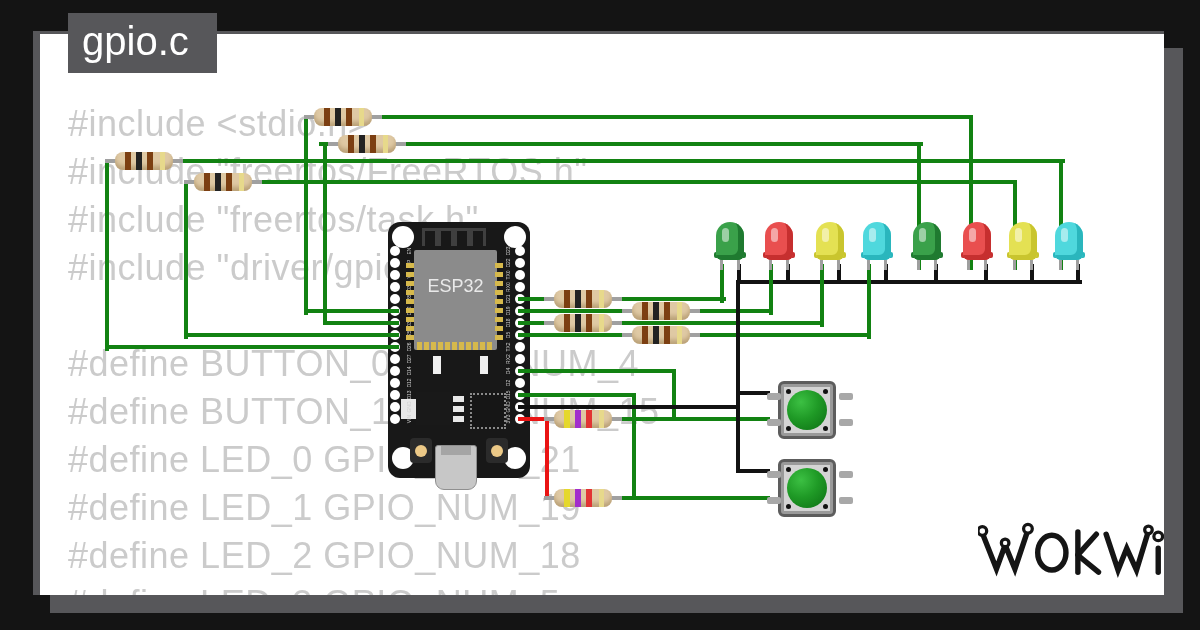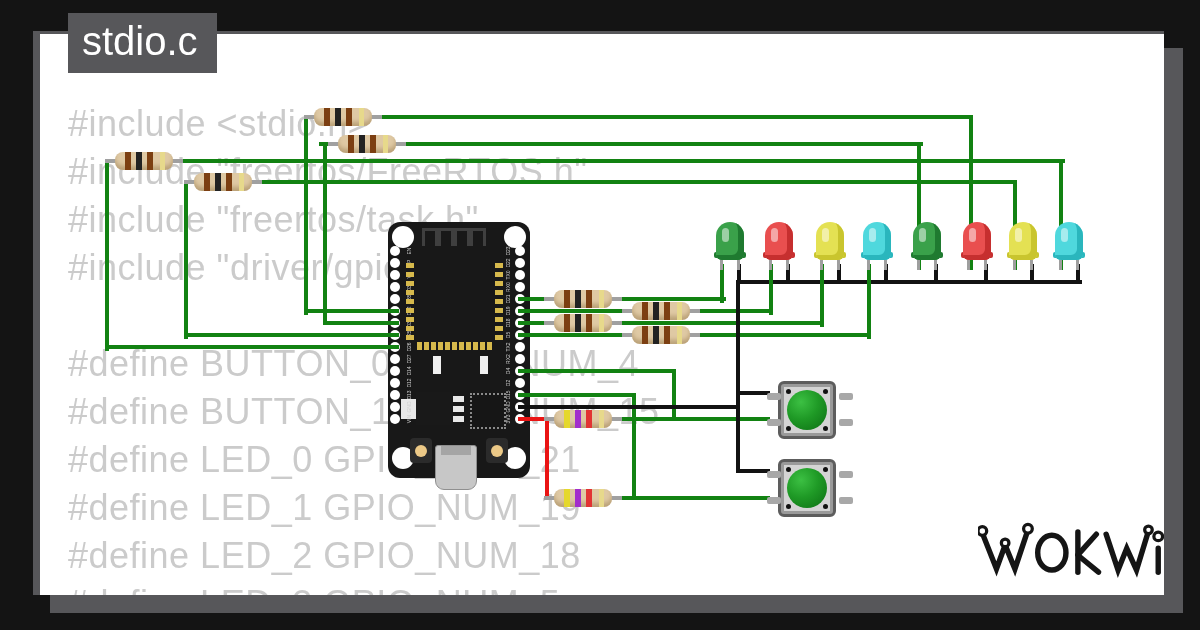--- a/index.html
+++ b/index.html
@@ -83,20 +83,23 @@
     <div class="abs board" id="board">
       <div class="bhole" style="left:4px;top:4px;width:22px;height:22px"></div>
       <div class="bhole" style="left:116px;top:4px;width:22px;height:22px"></div>
       <div class="bhole" style="left:4px;top:225px;width:22px;height:22px"></div>
       <div class="bhole" style="left:116px;top:225px;width:22px;height:22px"></div>
       <div>
         <div class="tooth" style="left:34px;top:6px"></div>
         <div class="tooth" style="left:50px;top:6px"></div>
         <div class="tooth" style="left:66px;top:6px"></div>
         <div class="tooth" style="left:82px;top:6px"></div>
+      </div>
+      <div class="module" id="module">
+        <div class="mlabel">ESP32</div>
       </div>
       <div class="regtab"></div>
       <div class="regbody"></div>
       <div class="regpin" style="left:65px;top:174px"></div>
       <div class="regpin" style="left:65px;top:184px"></div>
       <div class="regpin" style="left:65px;top:194px"></div>
       <div class="qfn"></div>
       <div class="wrect" style="left:45px"></div>
       <div class="wrect" style="left:92px"></div>
       <div class="tact" style="left:22px">
@@ -453,14 +456,14 @@
         <div class="dot" style="left: 5px; top: 5px; width: 5px; height: 5px;"></div>
         <div class="dot" style="left: 42px; top: 5px; width: 5px; height: 5px;"></div>
         <div class="dot" style="left: 5px; top: 42px; width: 5px; height: 5px;"></div>
         <div class="dot" style="left: 42px; top: 42px; width: 5px; height: 5px;"></div>
         <div class="cap" style="left: 6px; top: 6px; width: 40px; height: 40px; background: radial-gradient(circle at 35% 30%, #3cc043, #1f9a26 45%, var(--btn-cap-dark));"></div>
       </div>
     </div>
 </div>
 
 <div class="abs titlebox">
-  <span>stdio.c</span>
+  <span>gpio.c</span>
 </div>
 
 </body></html>

